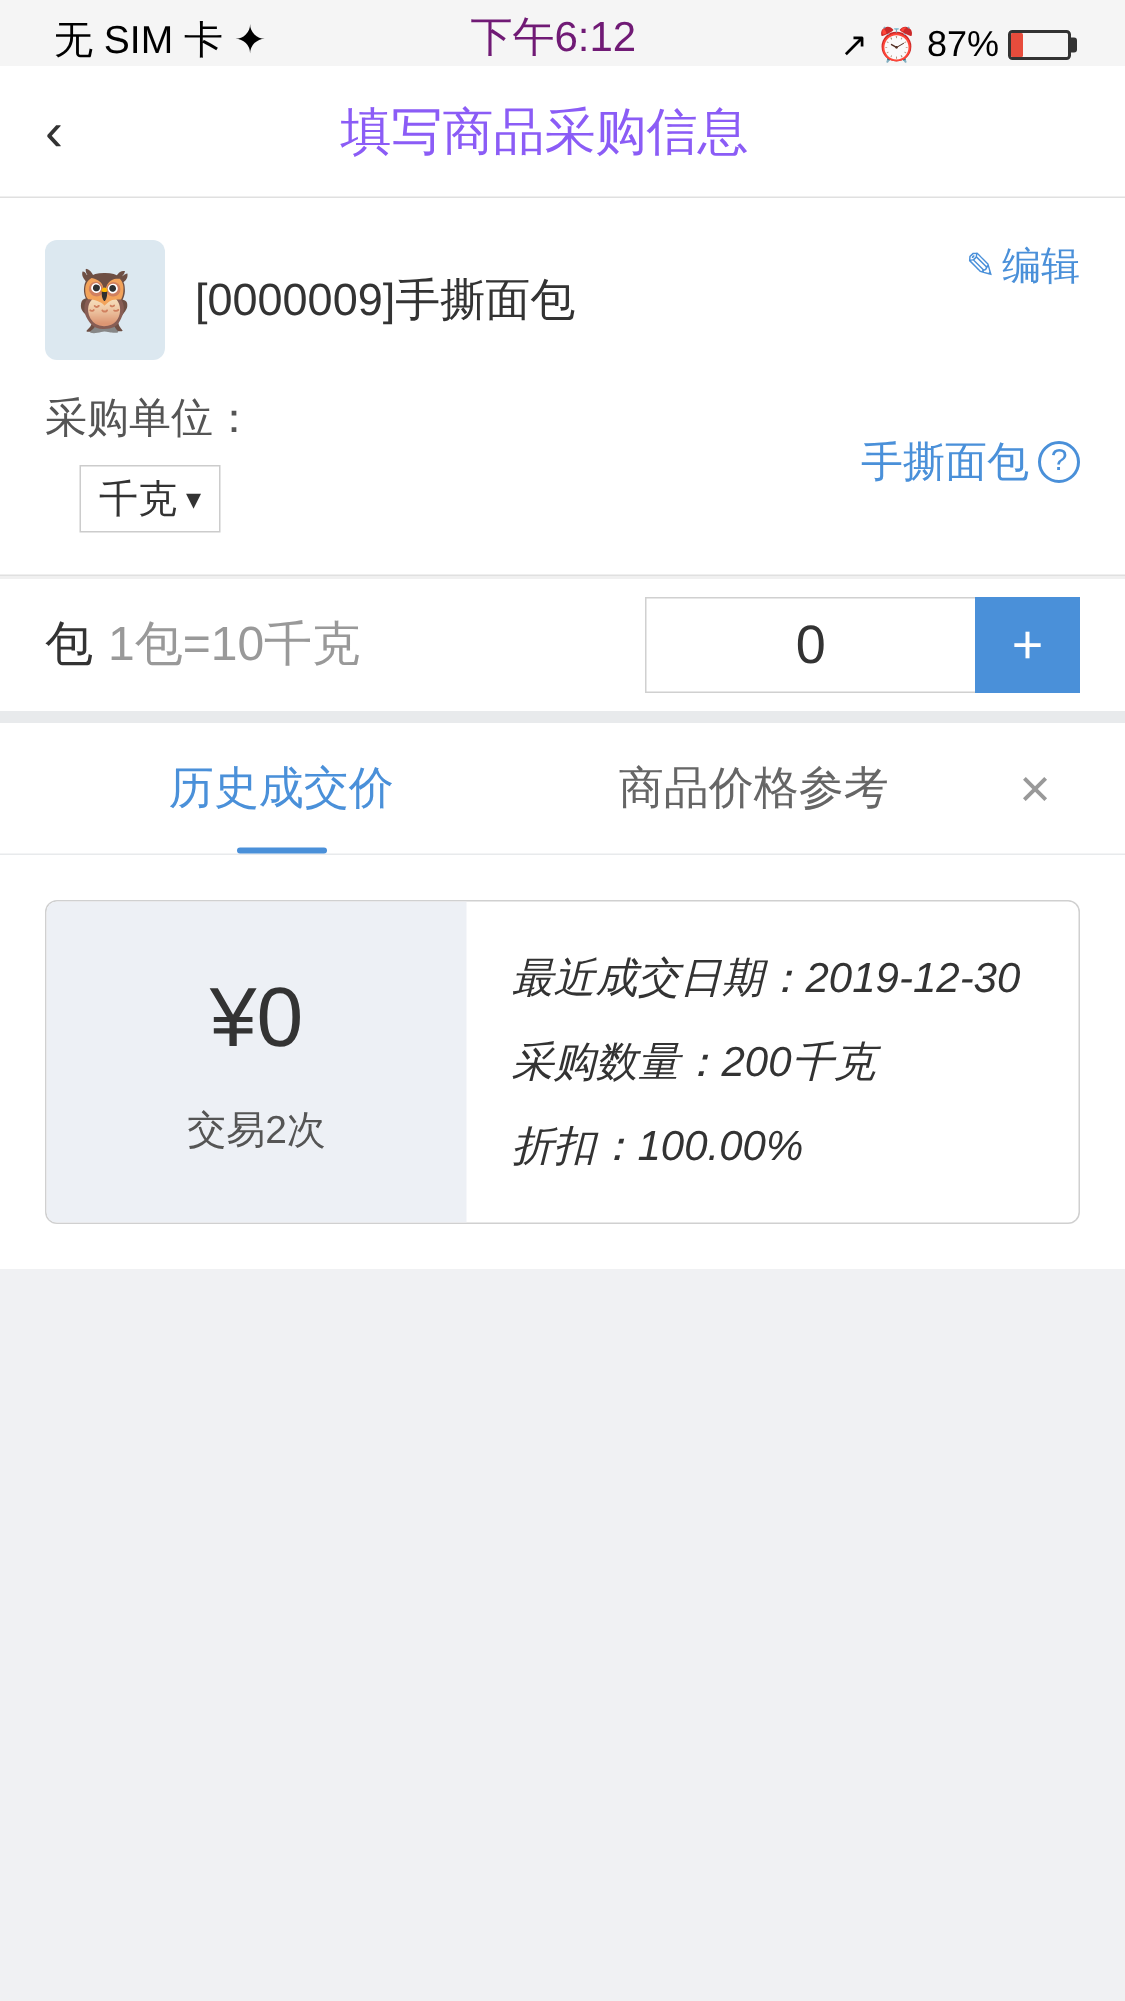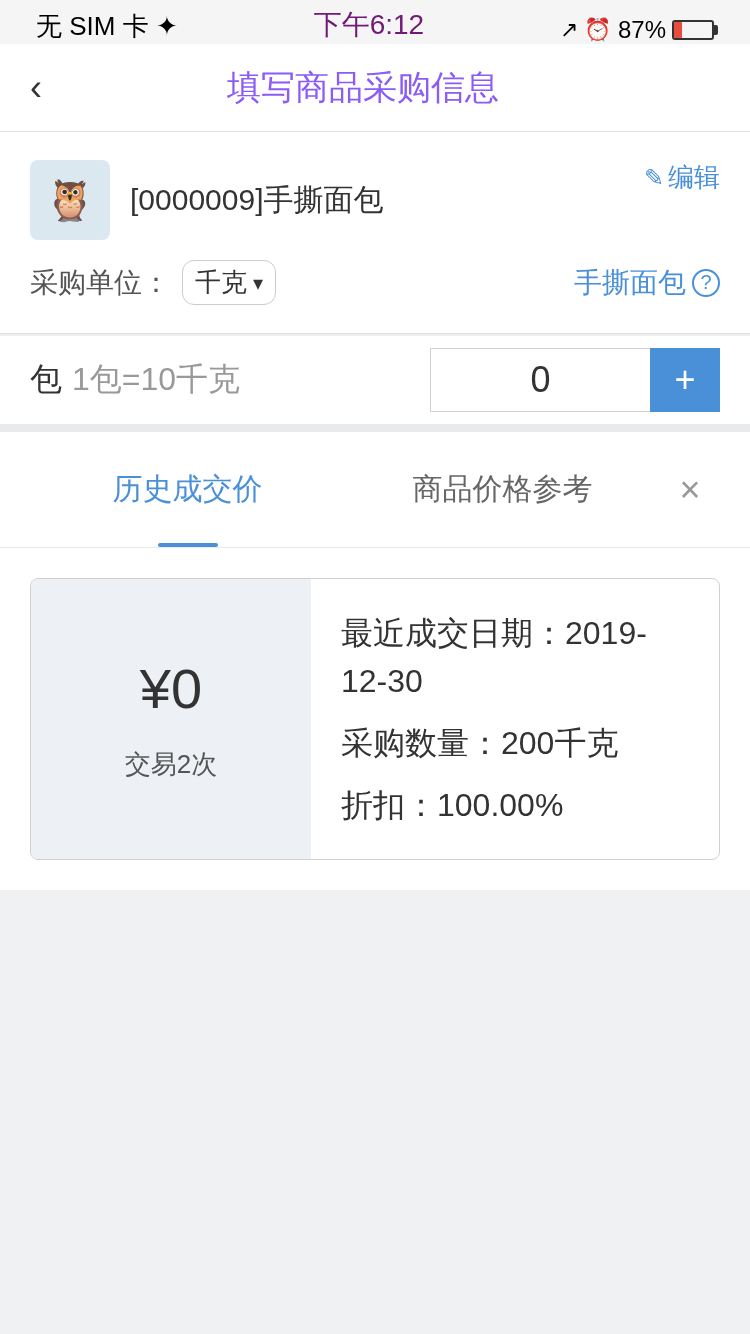--- a/index.html
+++ b/index.html
@@ -146,24 +146,25 @@
       align-items: center;
       justify-content: space-between;
       margin-top: 10px;
     }
     .unit-row {
       display: flex;
       align-items: center;
       gap: 12px;
       font-size: 28px;
       color: #555;
+      flex-direction: column;
     }
     .unit-select {
       border: 1px solid #ccc;
-      border-radius: 12px;
+      border-radius: 0;
       padding: 4px 12px;
       font-size: 26px;
       color: #333;
       background: #fff;
       display: flex;
       align-items: center;
       gap: 6px;
       cursor: pointer;
     }
     .price-ref {
@@ -246,21 +247,21 @@
     
     .tabs-section {
       background: #fff;
       padding: 0;
     }
     .tabs-header {
       display: flex;
       align-items: center;
       border-bottom: 1px solid #e8eaec;
       padding: 0 30px;
-      height: 116px;
+      height: 88px;
     }
     .tab-item {
       flex: 1;
       display: flex;
       flex-direction: column;
       align-items: center;
       justify-content: center;
       height: 100%;
       font-size: 30px;
       color: #666;
@@ -323,23 +324,24 @@
     }
     .price-card-right {
       flex: 1;
       padding: 30px 30px;
       display: flex;
       flex-direction: column;
       justify-content: center;
       gap: 14px;
     }
     .price-detail-row {
-      font-size: 32px;
+      font-size: 28px;
       color: #333;
       line-height: 1.5;
+      font-style: italic;
     }
 
     
     .main-content {
       background: #f0f1f3;
       min-height: 800px;
     }
   </style>
 </head>
 <body>

